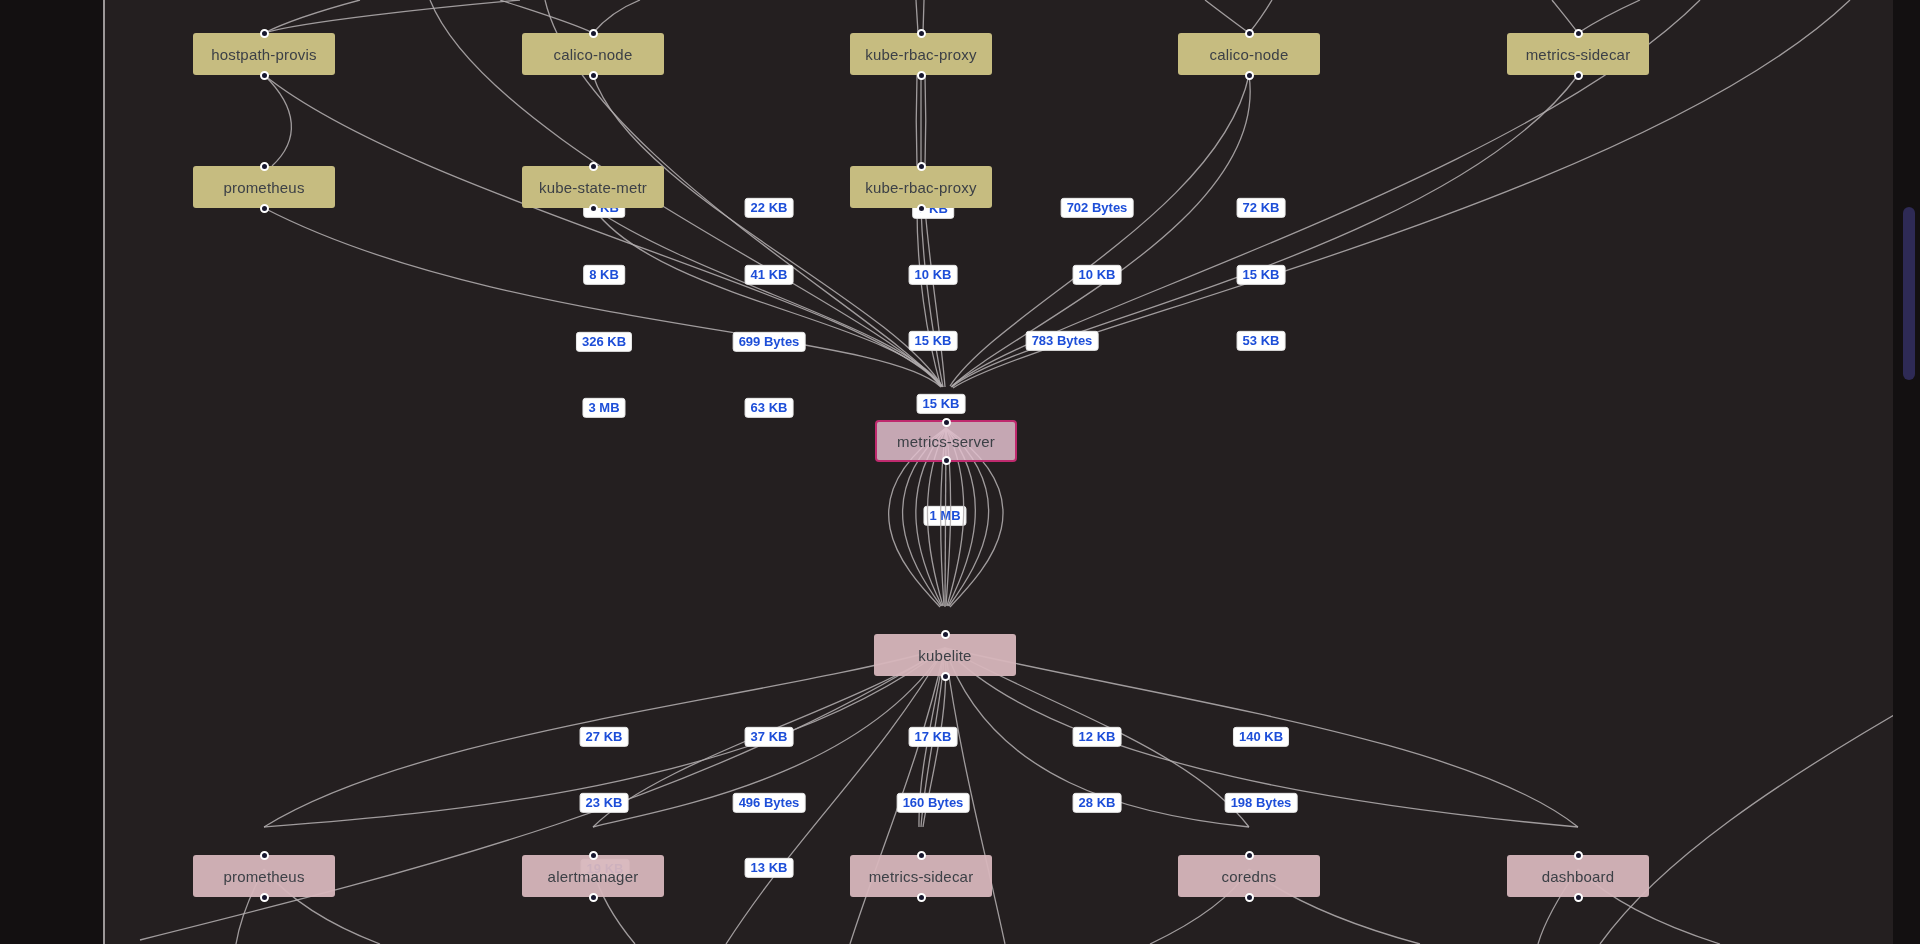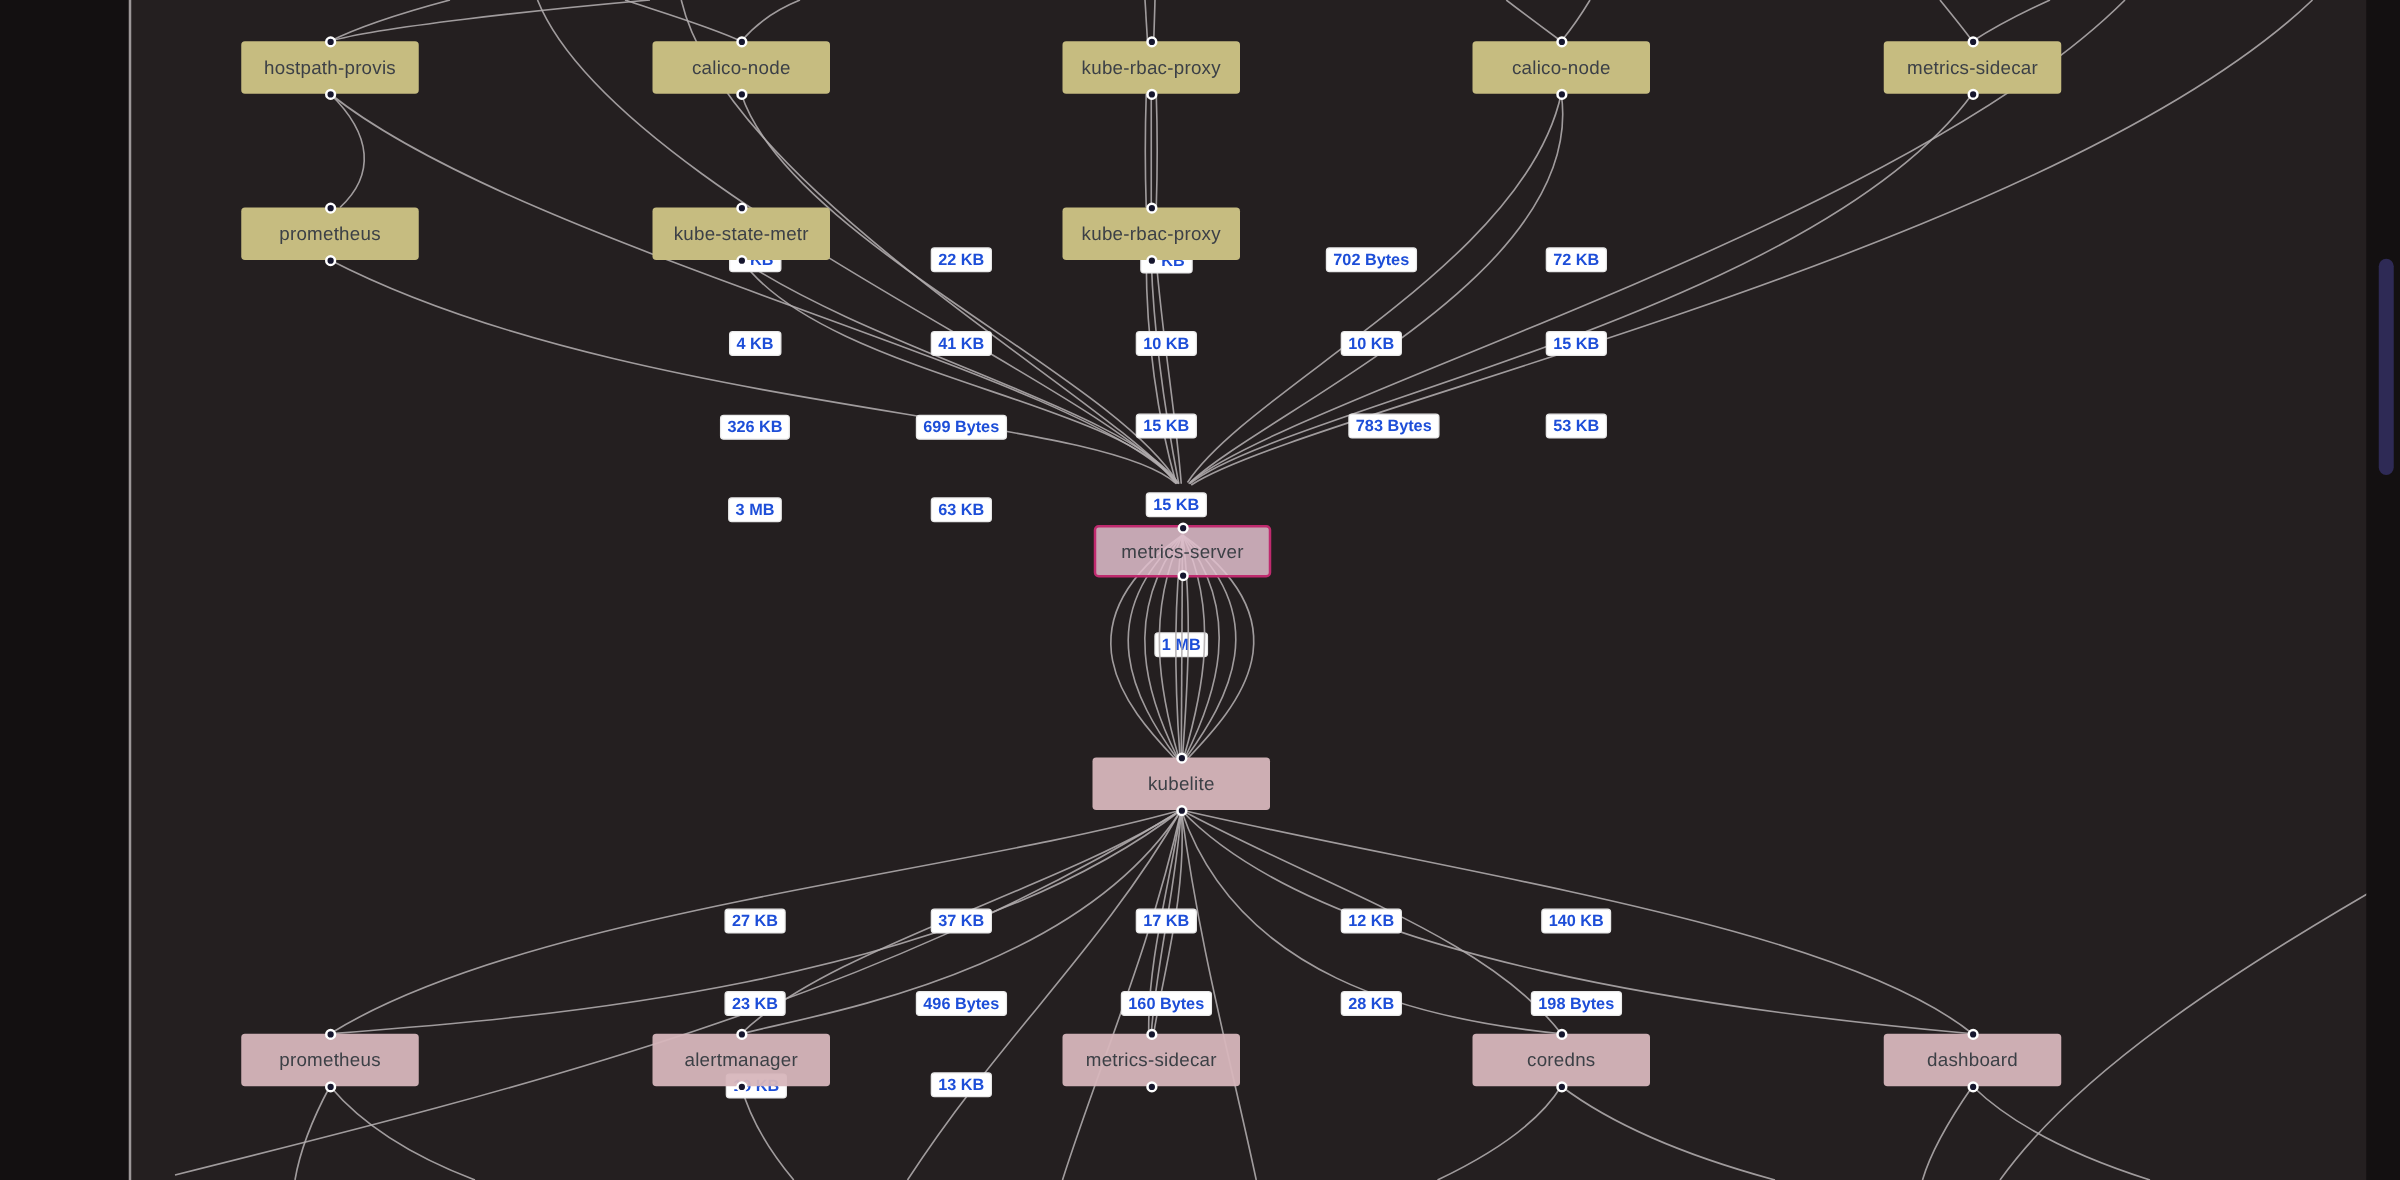--- a/index.html
+++ b/index.html
@@ -27,21 +27,21 @@
     white-space:nowrap;line-height:1.1;
   }
   .node{
     position:absolute;z-index:4;width:142px;height:42px;box-sizing:border-box;
     border-radius:3px;display:flex;align-items:center;justify-content:center;
   }
   .node .node-label{
     font-size:15px;font-weight:normal;color:#3c4046;letter-spacing:.2px;white-space:nowrap;
   }
   .node.khaki{background:#c6bc80;}
-  .node.rose{background:rgba(215,182,188,0.95);}
+  .node.rose{background:rgba(215,182,188,0.95);margin-top:28px;}
   .node.highlight{
     background:rgba(226,191,206,0.85);
     border:2.5px solid #bf2a6e;border-radius:4px;margin-top:33px;
   }
   .port{
     position:absolute;left:50%;width:9px;height:9px;box-sizing:border-box;
     margin-left:-4.5px;border-radius:50%;
     background:#16162e;border:2px solid #ffffff;z-index:5;
   }
   .port.top{top:-4.5px;}
@@ -111,30 +111,30 @@
     <path d="M1578,869 C1560,895 1545,920 1538,944"></path>
     <path d="M1920,700 C1780,780 1660,860 1600,944"></path>
   </svg>
 
   <div class="elabel" style="left:604px;top:208px">6 KB</div>
   <div class="elabel" style="left:769px;top:208px">22 KB</div>
   <div class="elabel" style="left:933px;top:209px">7 KB</div>
   <div class="elabel" style="left:1097px;top:208px">702 Bytes</div>
   <div class="elabel" style="left:1261px;top:208px">72 KB</div>
 
-  <div class="elabel" style="left:604px;top:275px">4 KB</div>
+  <div class="elabel" style="left:604px;top:275px">8 KB</div>
   <div class="elabel" style="left:769px;top:275px">41 KB</div>
   <div class="elabel" style="left:933px;top:275px">10 KB</div>
   <div class="elabel" style="left:1097px;top:275px">10 KB</div>
   <div class="elabel" style="left:1261px;top:275px">15 KB</div>
 
   <div class="elabel" style="left:604px;top:342px">326 KB</div>
   <div class="elabel" style="left:769px;top:342px">699 Bytes</div>
   <div class="elabel" style="left:933px;top:341px">15 KB</div>
-  <div class="elabel" style="left:1115px;top:341px">783 Bytes</div>
+  <div class="elabel" style="left:1062px;top:341px">783 Bytes</div>
   <div class="elabel" style="left:1261px;top:341px">53 KB</div>
 
   <div class="elabel" style="left:604px;top:408px">3 MB</div>
   <div class="elabel" style="left:769px;top:408px">63 KB</div>
   <div class="elabel" style="left:941px;top:404px">15 KB</div>
   <div class="elabel" style="left:945px;top:516px">1 MB</div>
 
   <div class="elabel" style="left:604px;top:737px">27 KB</div>
   <div class="elabel" style="left:769px;top:737px">37 KB</div>
   <div class="elabel" style="left:933px;top:737px">17 KB</div>

